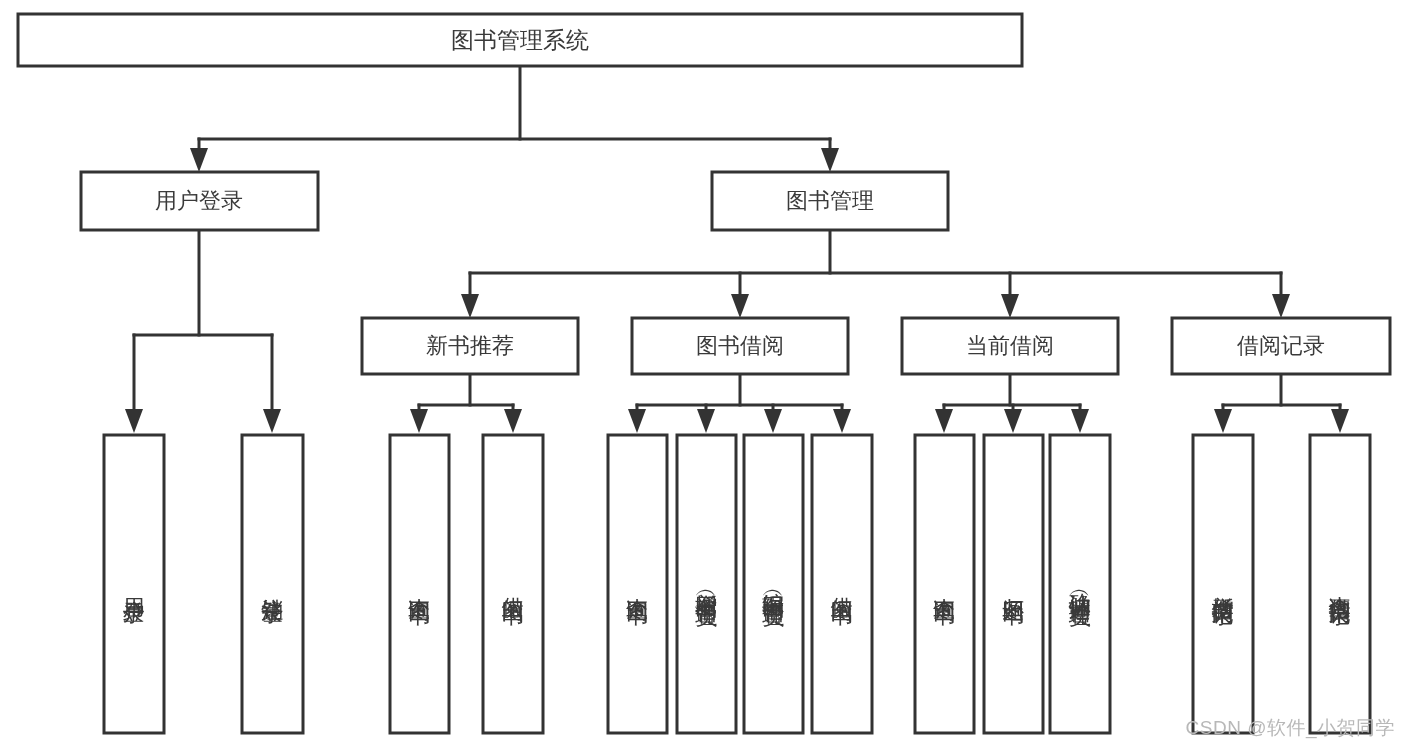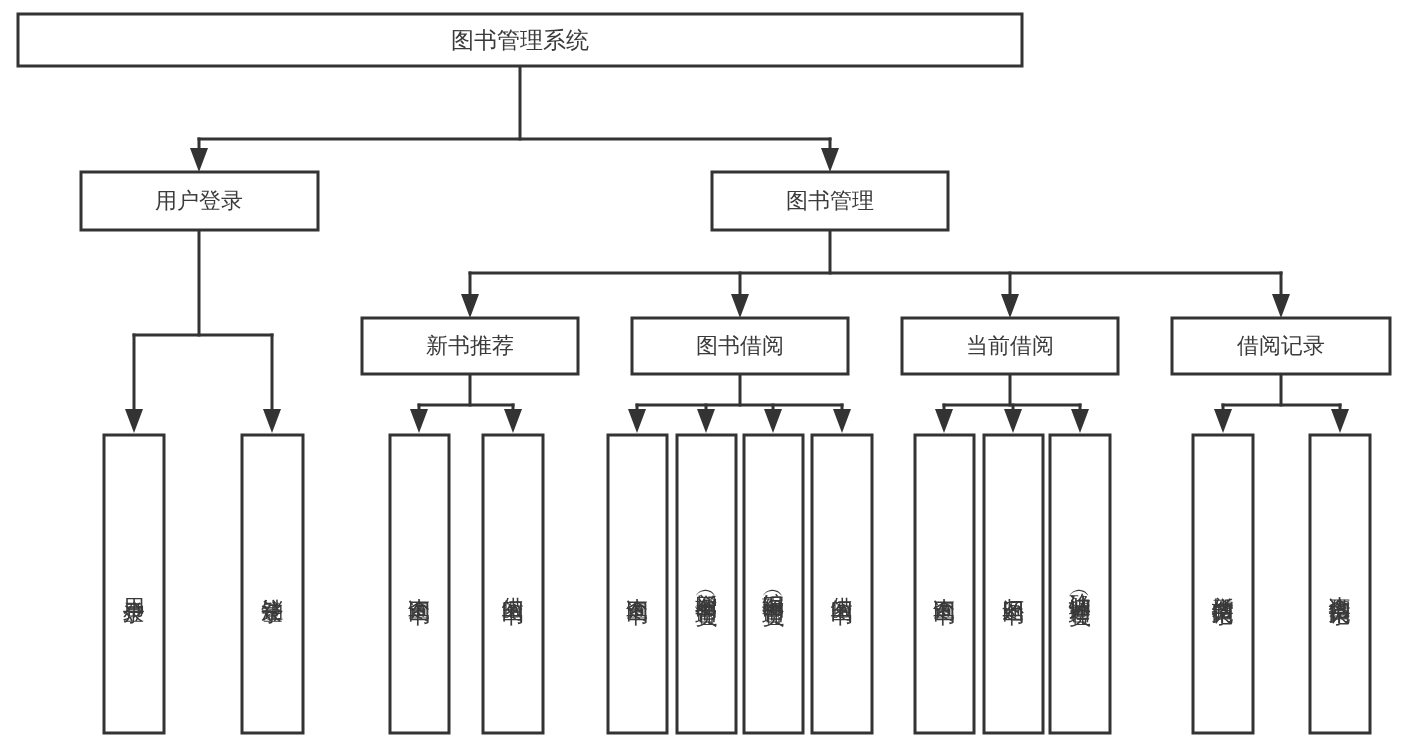--- a/index.html
+++ b/index.html
@@ -249,14 +249,15 @@
   <div class="leaf-label-wrap" style="left:1050px; top:435px; width:60px; height:298px;">
       <span class="leaf-label">确认归还（管理员）</span>
     </div>
   <div class="leaf-label-wrap" style="left:1193px; top:435px; width:60px; height:298px;">
       <span class="leaf-label">新增借阅记录</span>
     </div>
   <div class="leaf-label-wrap" style="left:1310px; top:435px; width:60px; height:298px;">
       <span class="leaf-label">查询借阅记录</span>
     </div>
 
+  <div class="watermark">CSDN @软件_小贺同学</div>
 
 </div>
 
 </body></html>

